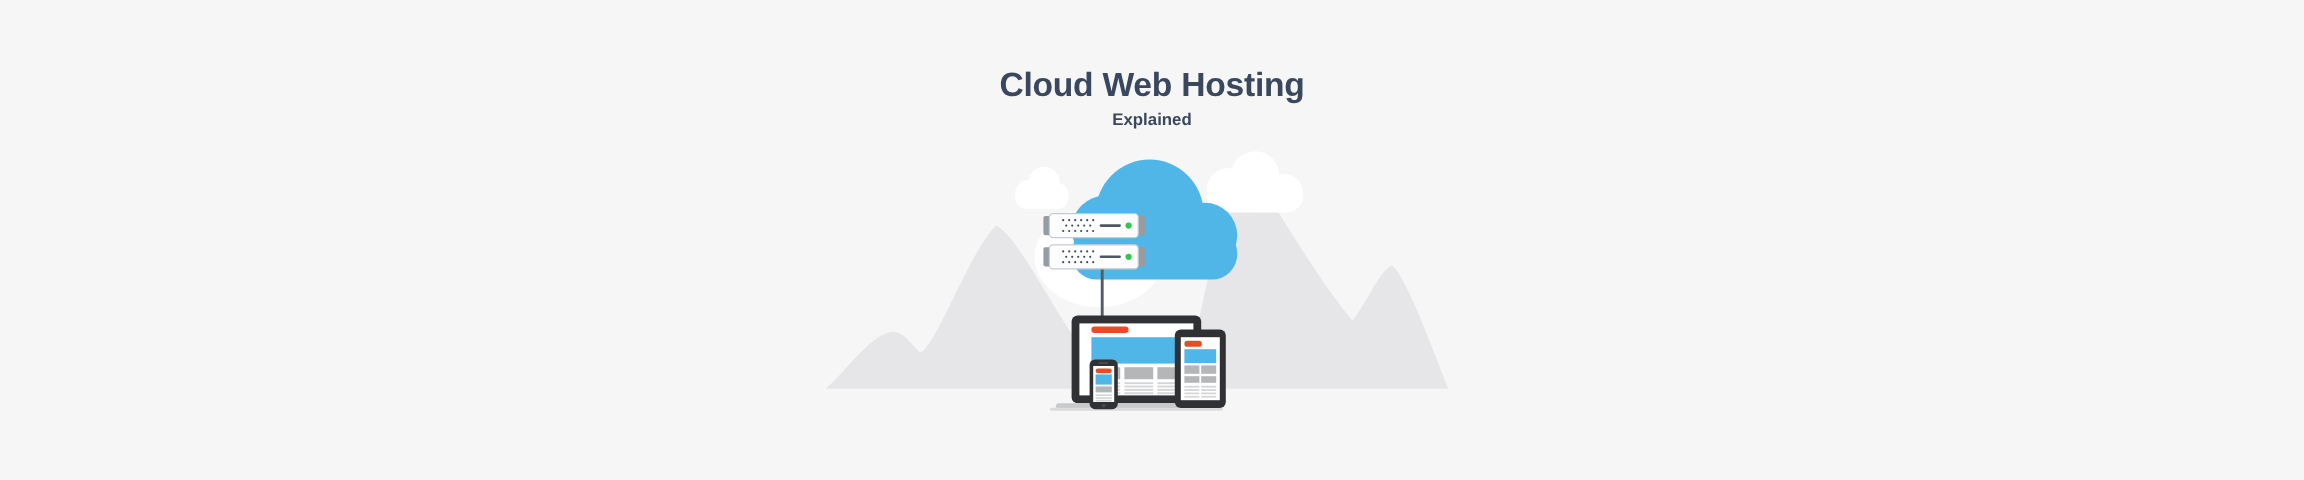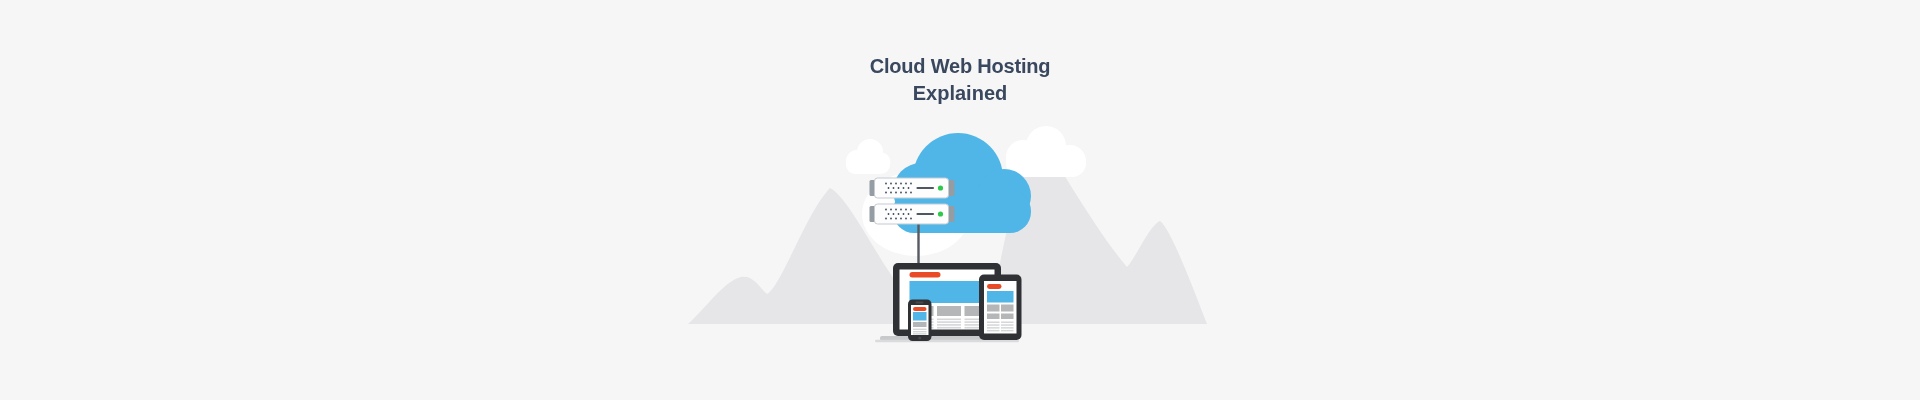--- a/index.html
+++ b/index.html
@@ -6,25 +6,25 @@
   body{
     width:1920px;height:400px;overflow:hidden;position:relative;
     background:#f6f6f7;
     font-family:"Liberation Sans","DejaVu Sans",sans-serif;
   }
   .banner{position:absolute;inset:0;}
   .titles{
     position:absolute;left:0;top:54px;width:1920px;text-align:center;
   }
   .title{
-    font-size:20px;font-weight:700;color:#39485e;line-height:1.2;
+    font-size:28px;font-weight:700;color:#39485e;line-height:1.2;
     letter-spacing:-0.2px;
   }
   .subtitle{
-    font-size:20px;font-weight:600;color:#39485e;line-height:1.3;margin-top:2px;
+    font-size:14px;font-weight:600;color:#39485e;line-height:1.3;margin-top:2px;
   }
   .illus{position:absolute;left:560px;top:110px;width:700px;height:240px;}
 </style>
 </head>
 <body bgcolor="#f6f6f7">
 
 <div class="banner">
 
   <div class="titles">
     <div class="title">Cloud Web Hosting</div>

